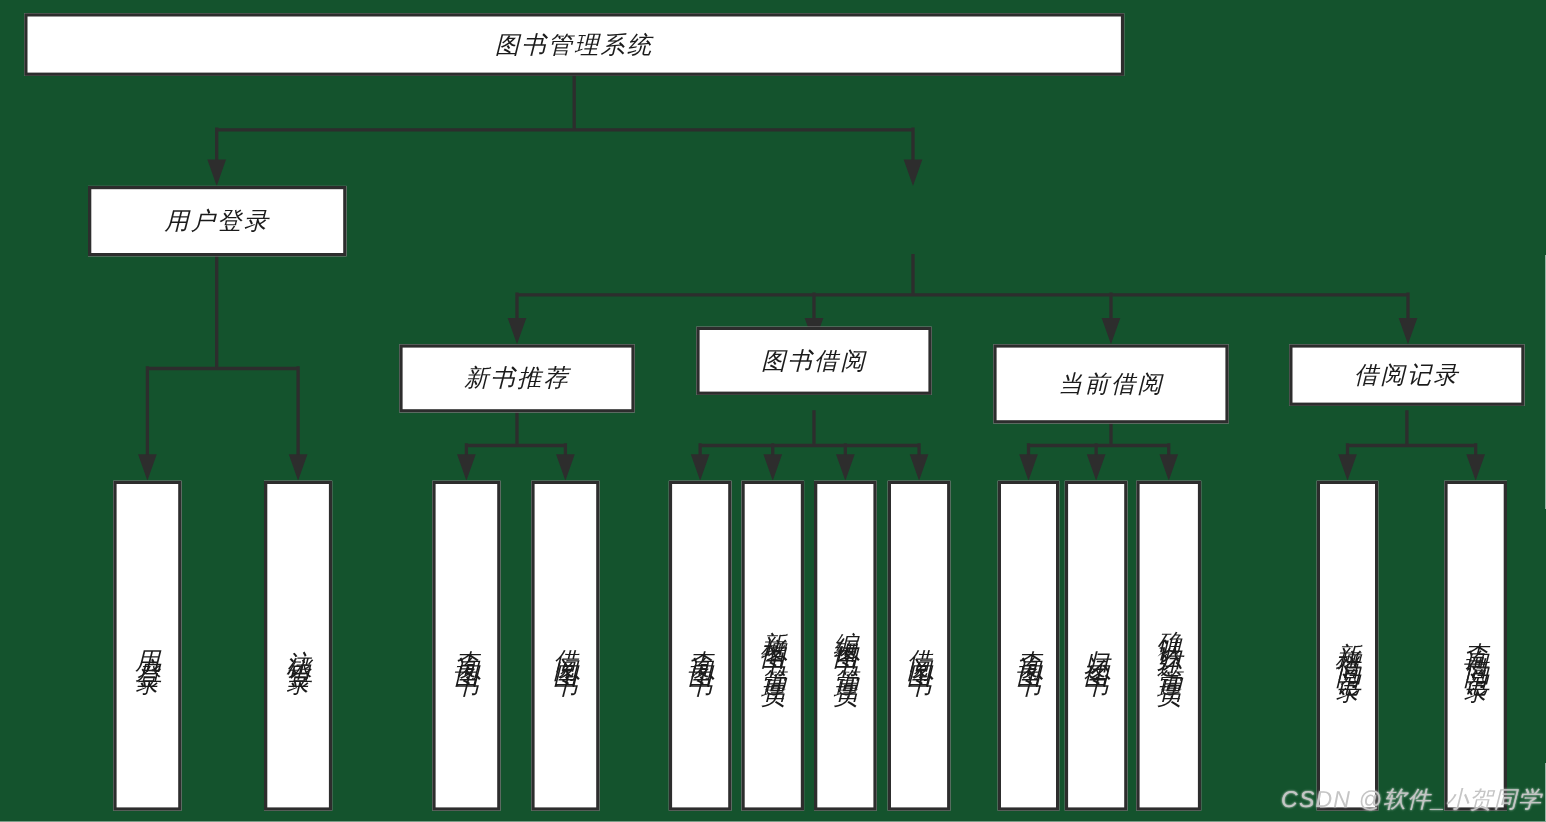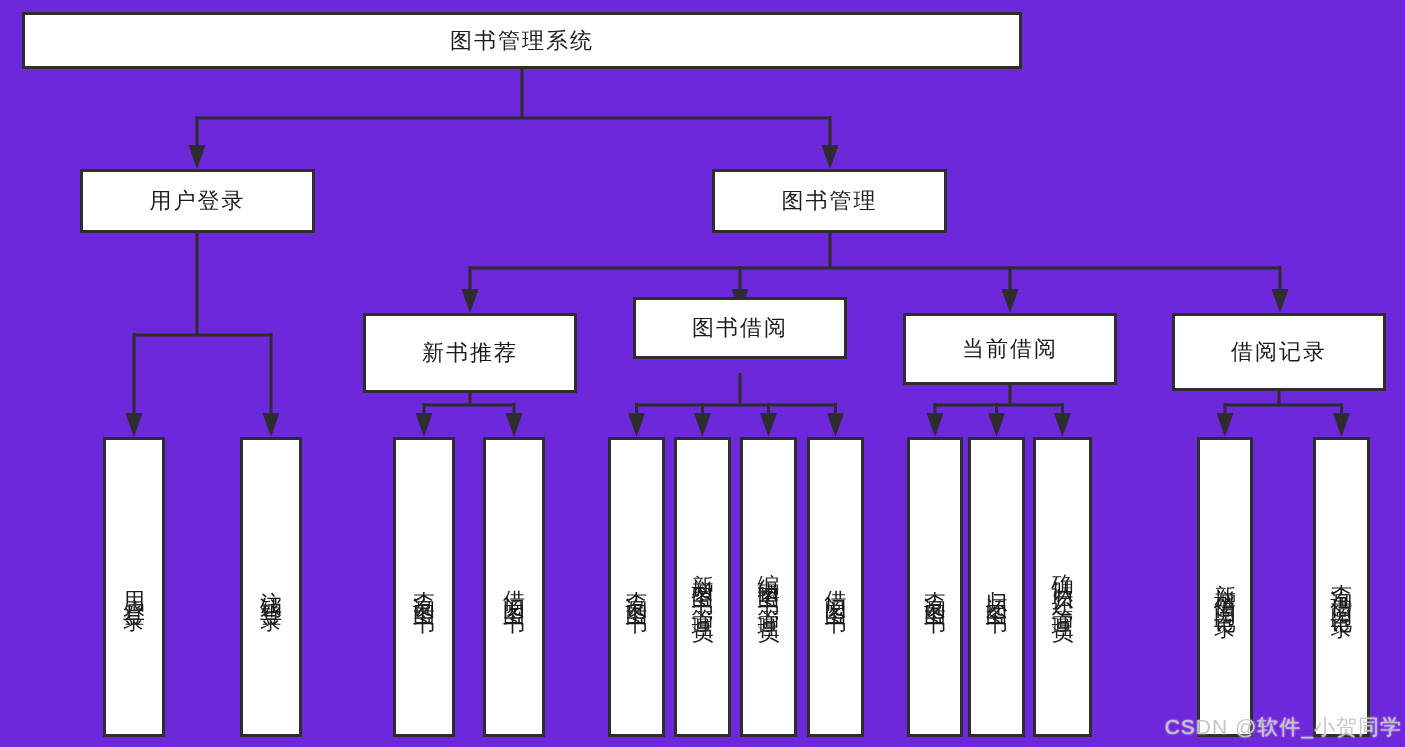--- a/index.html
+++ b/index.html
@@ -1,21 +1,22 @@
 <!DOCTYPE html>
 <html><head>
 <meta charset="utf-8">
 <style>
   html,body{margin:0;padding:0;background:#fff;}
   #canvas{
     position:relative;
     width:1405px;height:747px;
-    background:#6d28d9;
+    background:#14532d;
     font-family:"Liberation Sans","DejaVu Sans",sans-serif;
     overflow:hidden;
+    font-style:italic;
   }
   #connectors{position:absolute;left:0;top:0;width:1405px;height:747px;}
   .box{
     position:absolute;
     box-sizing:border-box;
     background:#ffffff;
     border:3px solid #2d2d2d;
     display:flex;align-items:center;justify-content:center;
     color:#1b1b1b;
     font-size:22px;
@@ -73,26 +74,25 @@
       <polygon points="988,413 1005,413 996.5,437"></polygon>
       <polygon points="1054,413 1071,413 1062.5,437"></polygon>
       <polygon points="1216.5,413 1233.5,413 1225,437"></polygon>
       <polygon points="1333,413 1350,413 1341.5,437"></polygon>
     </g>
   </svg>
 
   <div class="box h" style="left:22px;top:12px;width:1000px;height:57px">图书管理系统</div>
 
   <div class="box h" style="left:80px;top:169px;width:235px;height:64px">用户登录</div>
-  <div class="box h" style="left:712px;top:169px;width:235px;height:64px">图书管理</div>
 
-  <div class="box h" style="left:363px;top:313px;width:214px;height:80px">新书推荐</div>
+  <div class="box h" style="left:363px;top:313px;width:214px;height:62px">新书推荐</div>
   <div class="box h" style="left:633px;top:297px;width:214px;height:62px">图书借阅</div>
   <div class="box h" style="left:903px;top:313px;width:214px;height:72px">当前借阅</div>
-  <div class="box h" style="left:1172px;top:313px;width:214px;height:78px">借阅记录</div>
+  <div class="box h" style="left:1172px;top:313px;width:214px;height:56px">借阅记录</div>
 
   <div class="box v" style="left:103px;top:437px;width:62px;height:300px">用户登录</div>
   <div class="box v" style="left:240px;top:437px;width:62px;height:300px">注销登录</div>
 
   <div class="box v" style="left:393px;top:437px;width:62px;height:300px">查询图书</div>
   <div class="box v" style="left:483px;top:437px;width:62px;height:300px">借阅图书</div>
 
   <div class="box v" style="left:608px;top:437px;width:57px;height:300px">查询图书</div>
   <div class="box v" style="left:674px;top:437px;width:57px;height:300px">新增图书（管理员）</div>
   <div class="box v" style="left:740px;top:437px;width:57px;height:300px">编辑图书（管理员）</div>

